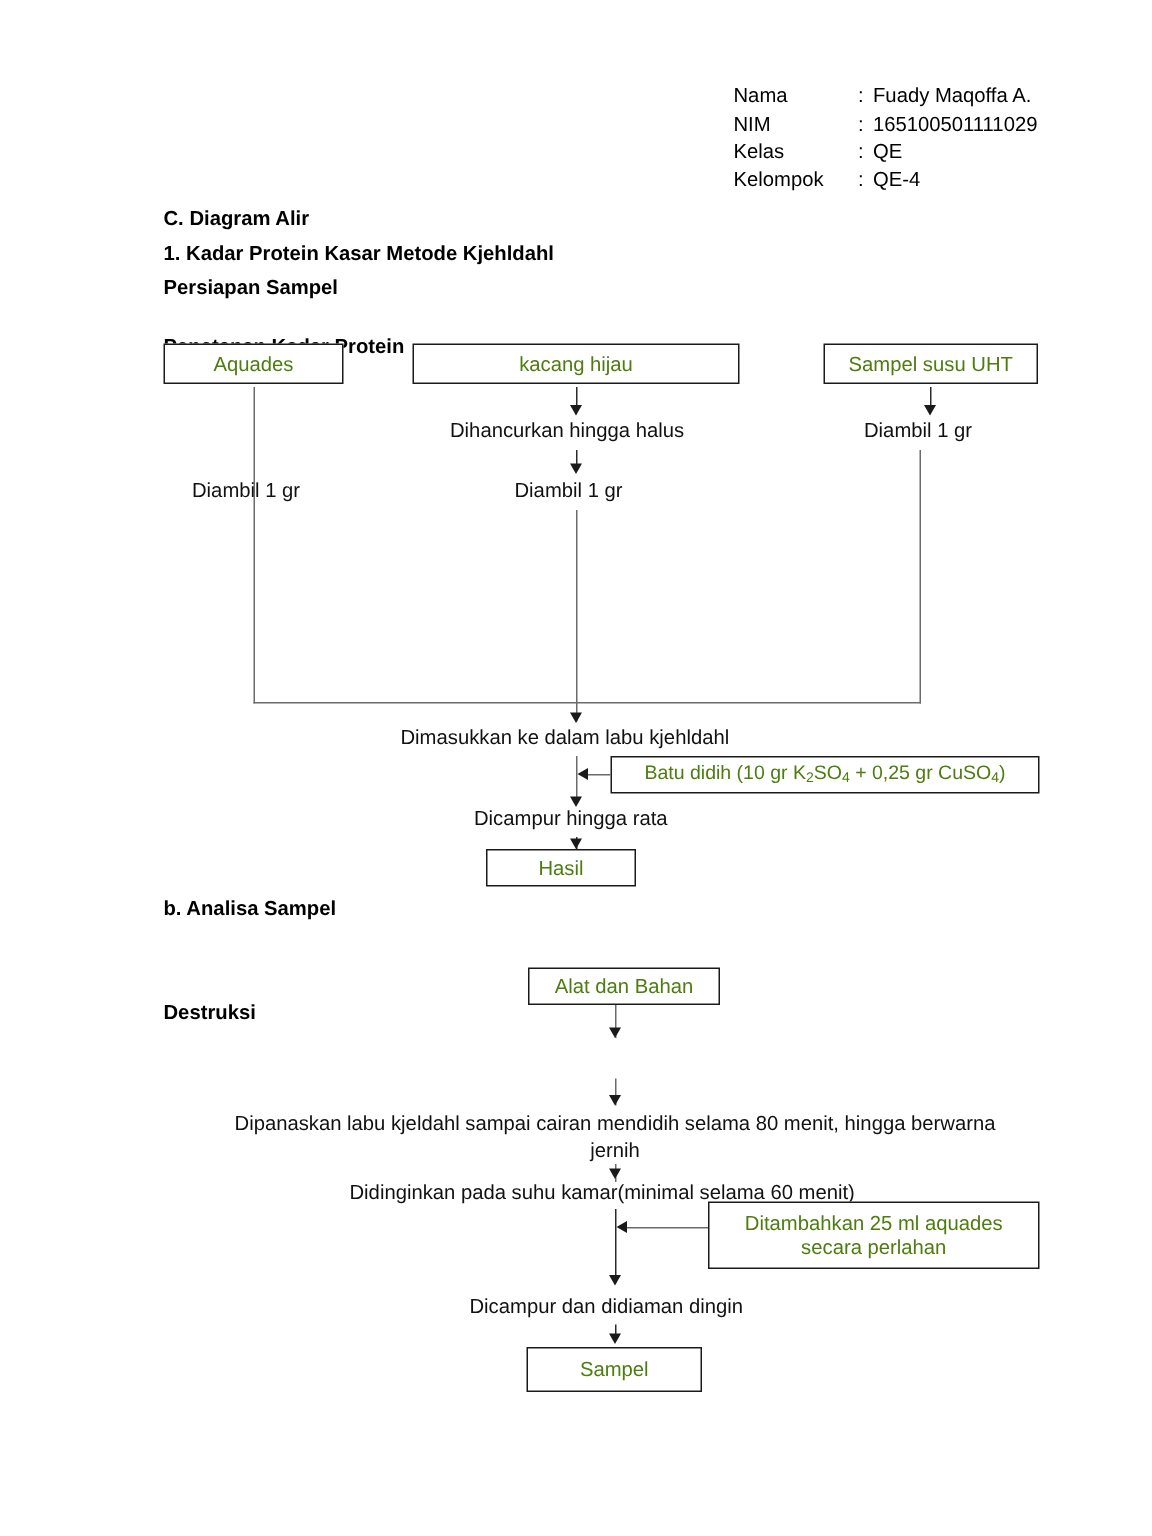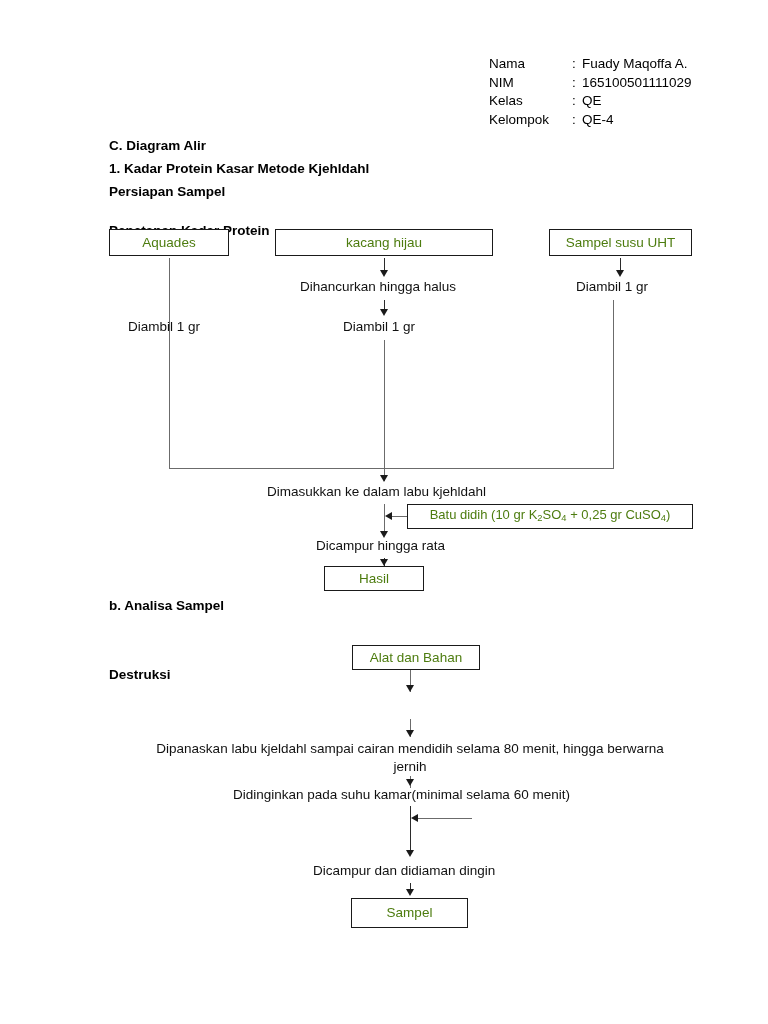--- a/index.html
+++ b/index.html
@@ -192,20 +192,21 @@
   <div class="vline" style="left:410px; top:719px; height:18px;"></div>
   <div class="arrow-down" style="left:405.5px; top:730px;"></div>
 
   <div class="free-text wrap" style="left:139px; top:740px; width:542px;">Dipanaskan labu kjeldahl sampai cairan mendidih selama 80 menit, hingga berwarna jernih</div>
 
   <div class="vline" style="left:410px; top:776px; height:12px;"></div>
   <div class="arrow-down" style="left:405.5px; top:779px;"></div>
 
   <div class="free-text" style="left:233px; top:786px;">Didinginkan pada suhu kamar(minimal selama 60 menit)</div>
 
+  <div class="node-box" style="left:472px; top:801px; width:221px; height:45px; padding:0 8px;">Ditambahkan 25 ml aquades secara perlahan</div>
   <div class="hline" style="left:418px; top:818px; width:54px;"></div>
   <div class="arrow-left" style="left:411px; top:813.5px;"></div>
 
   <div class="vline dark" style="left:410px; top:806px; height:49px;"></div>
   <div class="arrow-down" style="left:405.5px; top:850px;"></div>
 
   <div class="free-text" style="left:313px; top:862px;">Dicampur dan didiaman dingin</div>
 
   <div class="vline dark" style="left:410px; top:883px; height:10px;"></div>
   <div class="arrow-down" style="left:405.5px; top:889px;"></div>

